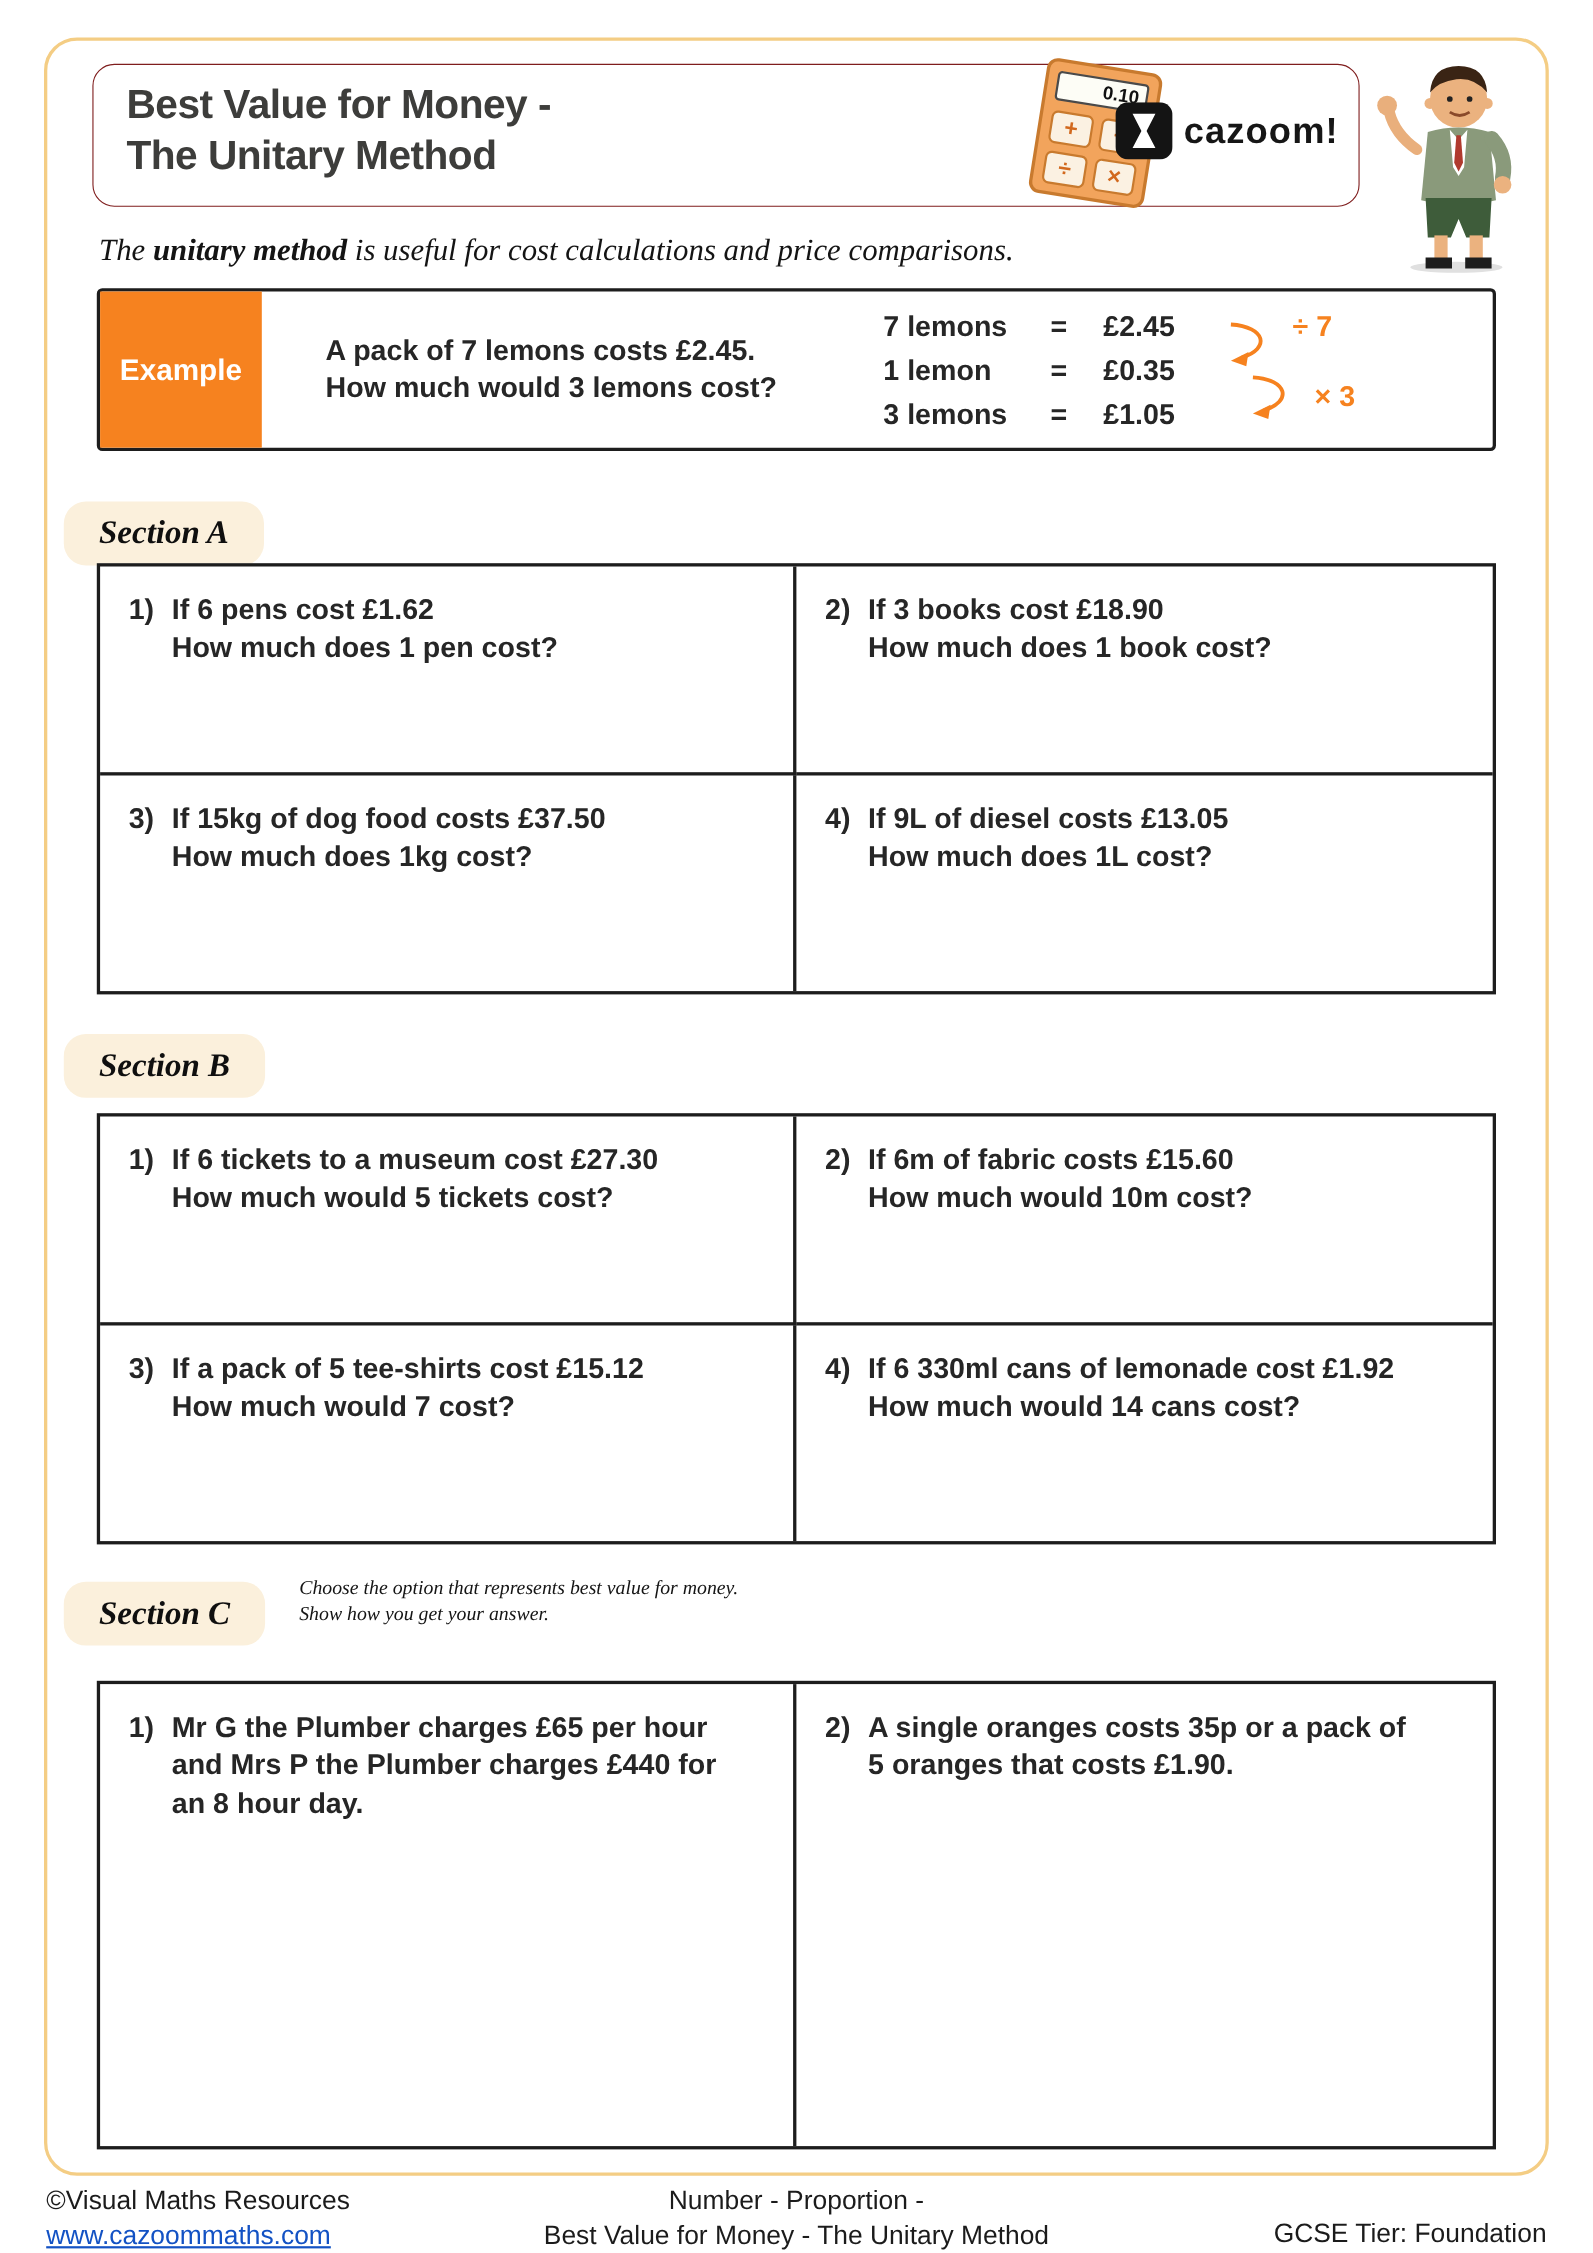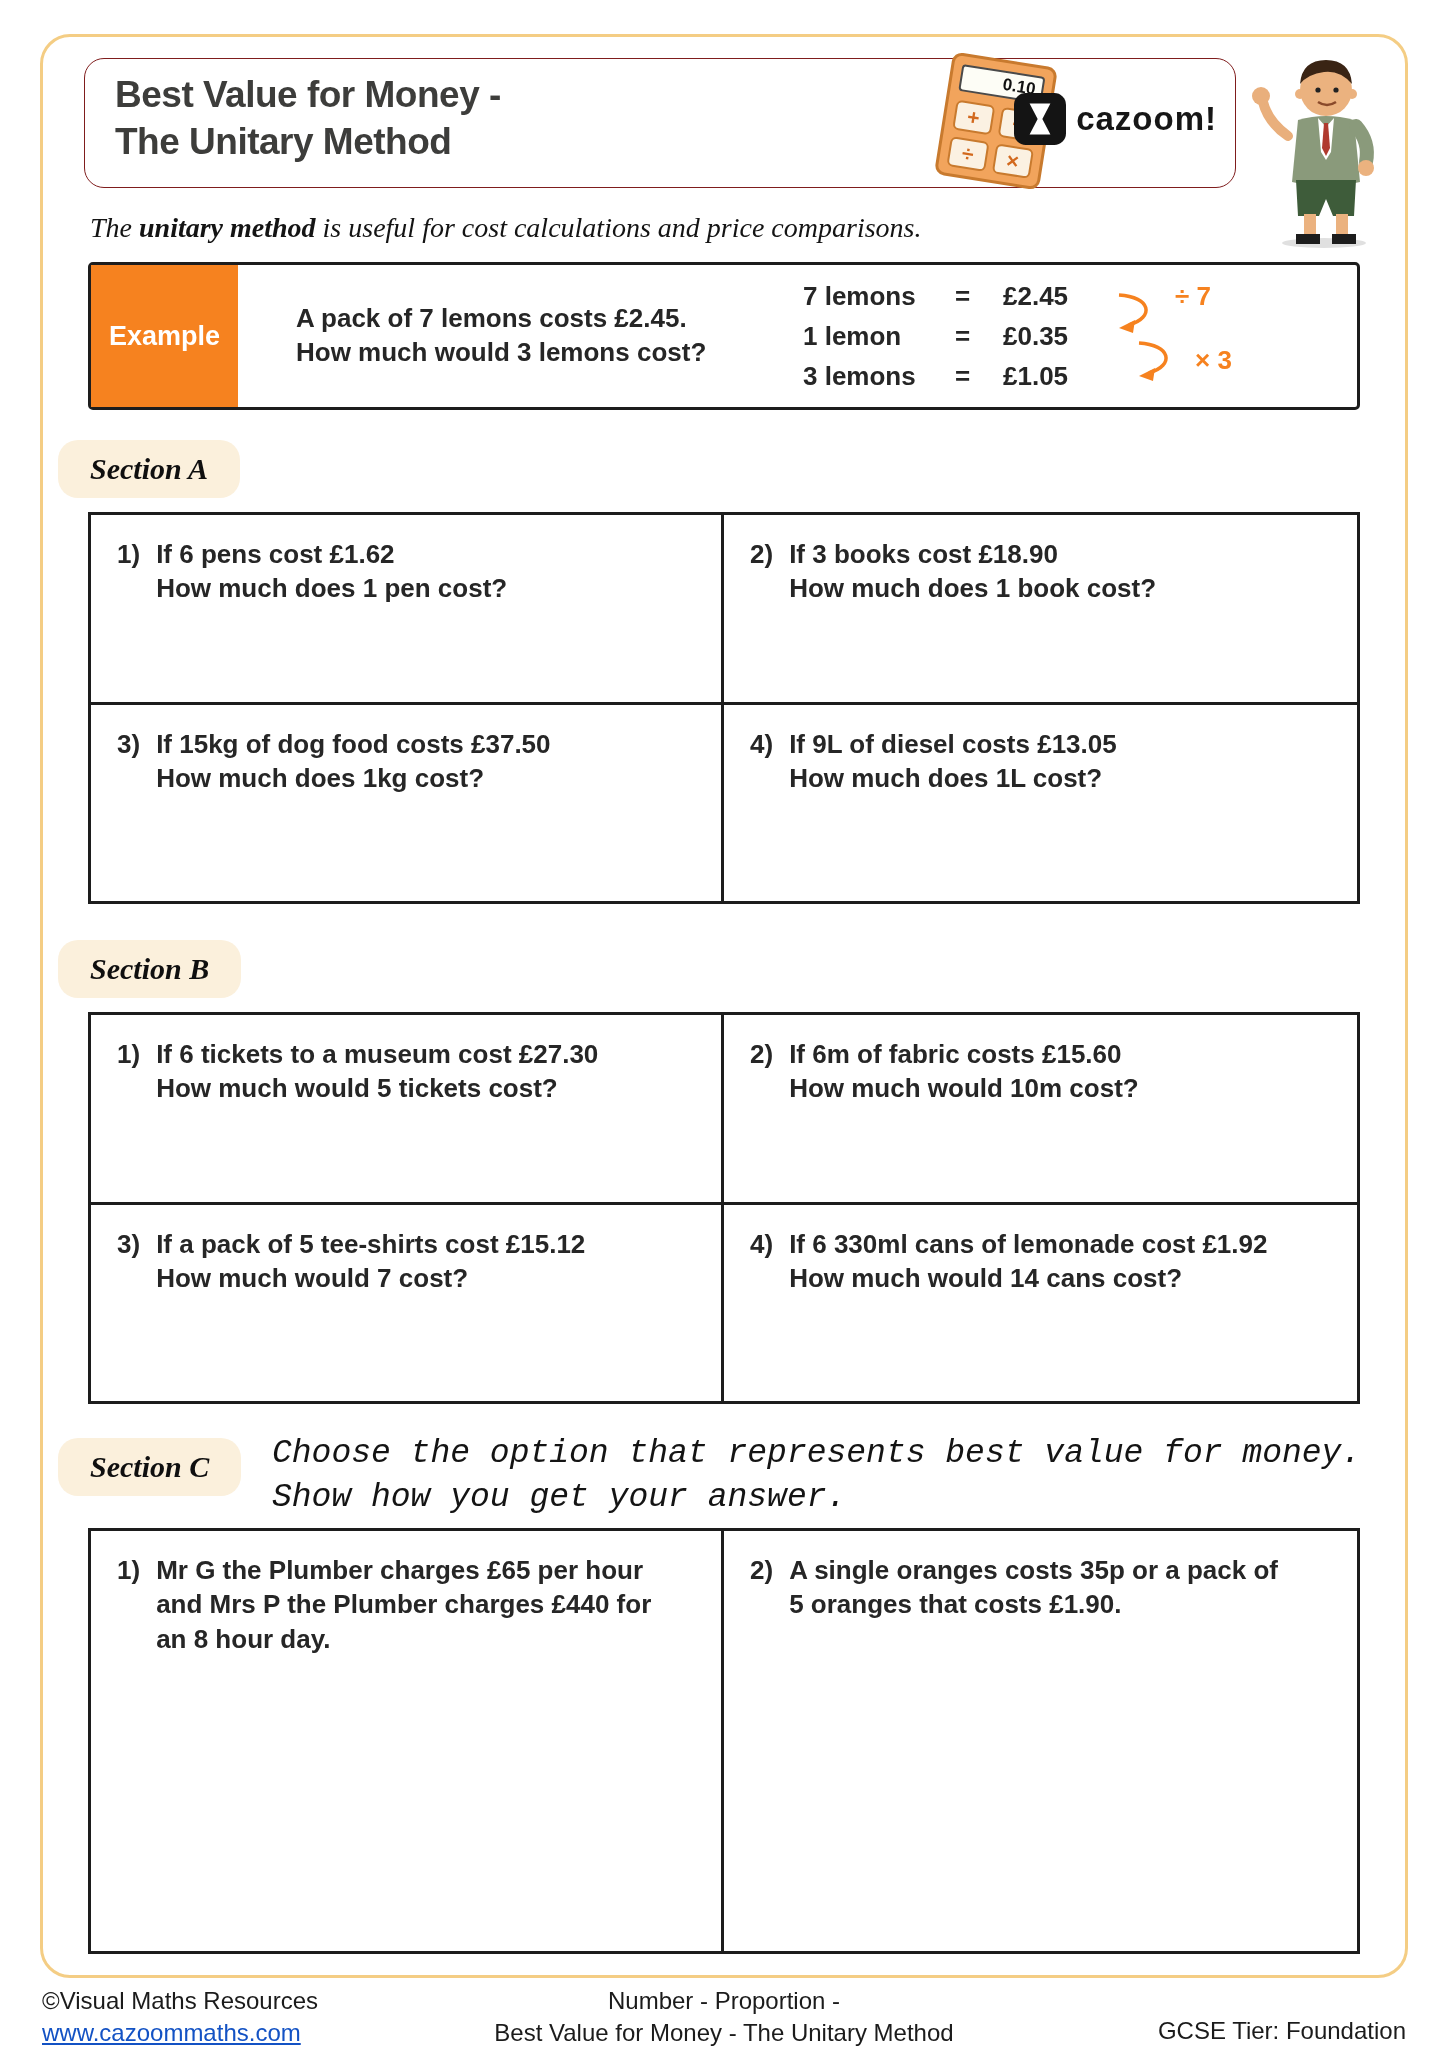--- a/index.html
+++ b/index.html
@@ -74,26 +74,26 @@
   .arrow1 { position:absolute; left:1018px; top:24px; }
   .arrow2 { position:absolute; left:1036px; top:72px; }
 
   
   .section-pill {
     position:absolute; left:58px; height:58px; padding:0 32px;
     display:flex; align-items:center; background:#FBF0DC; border-radius:20px;
     font-family:"Liberation Serif", serif; font-style:italic; font-weight:bold;
     font-size:30px; color:#0f0f0f;
   }
-  #secA { top:440px; }
+  #secA { top:456px; }
   #secB { top:940px; }
   #secC { top:1438px; }
   .instruction {
     position:absolute; left:272px; top:1432px;
-    font-family:Liberation Mono, monospace; font-style:italic; font-size:33px;
+    font-family:Liberation Serif, serif; font-style:italic; font-size:18px;
     color:#141414; line-height:1.33;
   }
 
   
   .qtable {
     position:absolute; left:88px; width:1272px; border:3px solid #1d1d1d;
     background:#fff; display:grid; grid-template-columns:1fr 1fr;
   }
   #tableA { top:512px;  grid-template-rows:190px 196px; }
   #tableB { top:1012px; grid-template-rows:190px 196px; }

